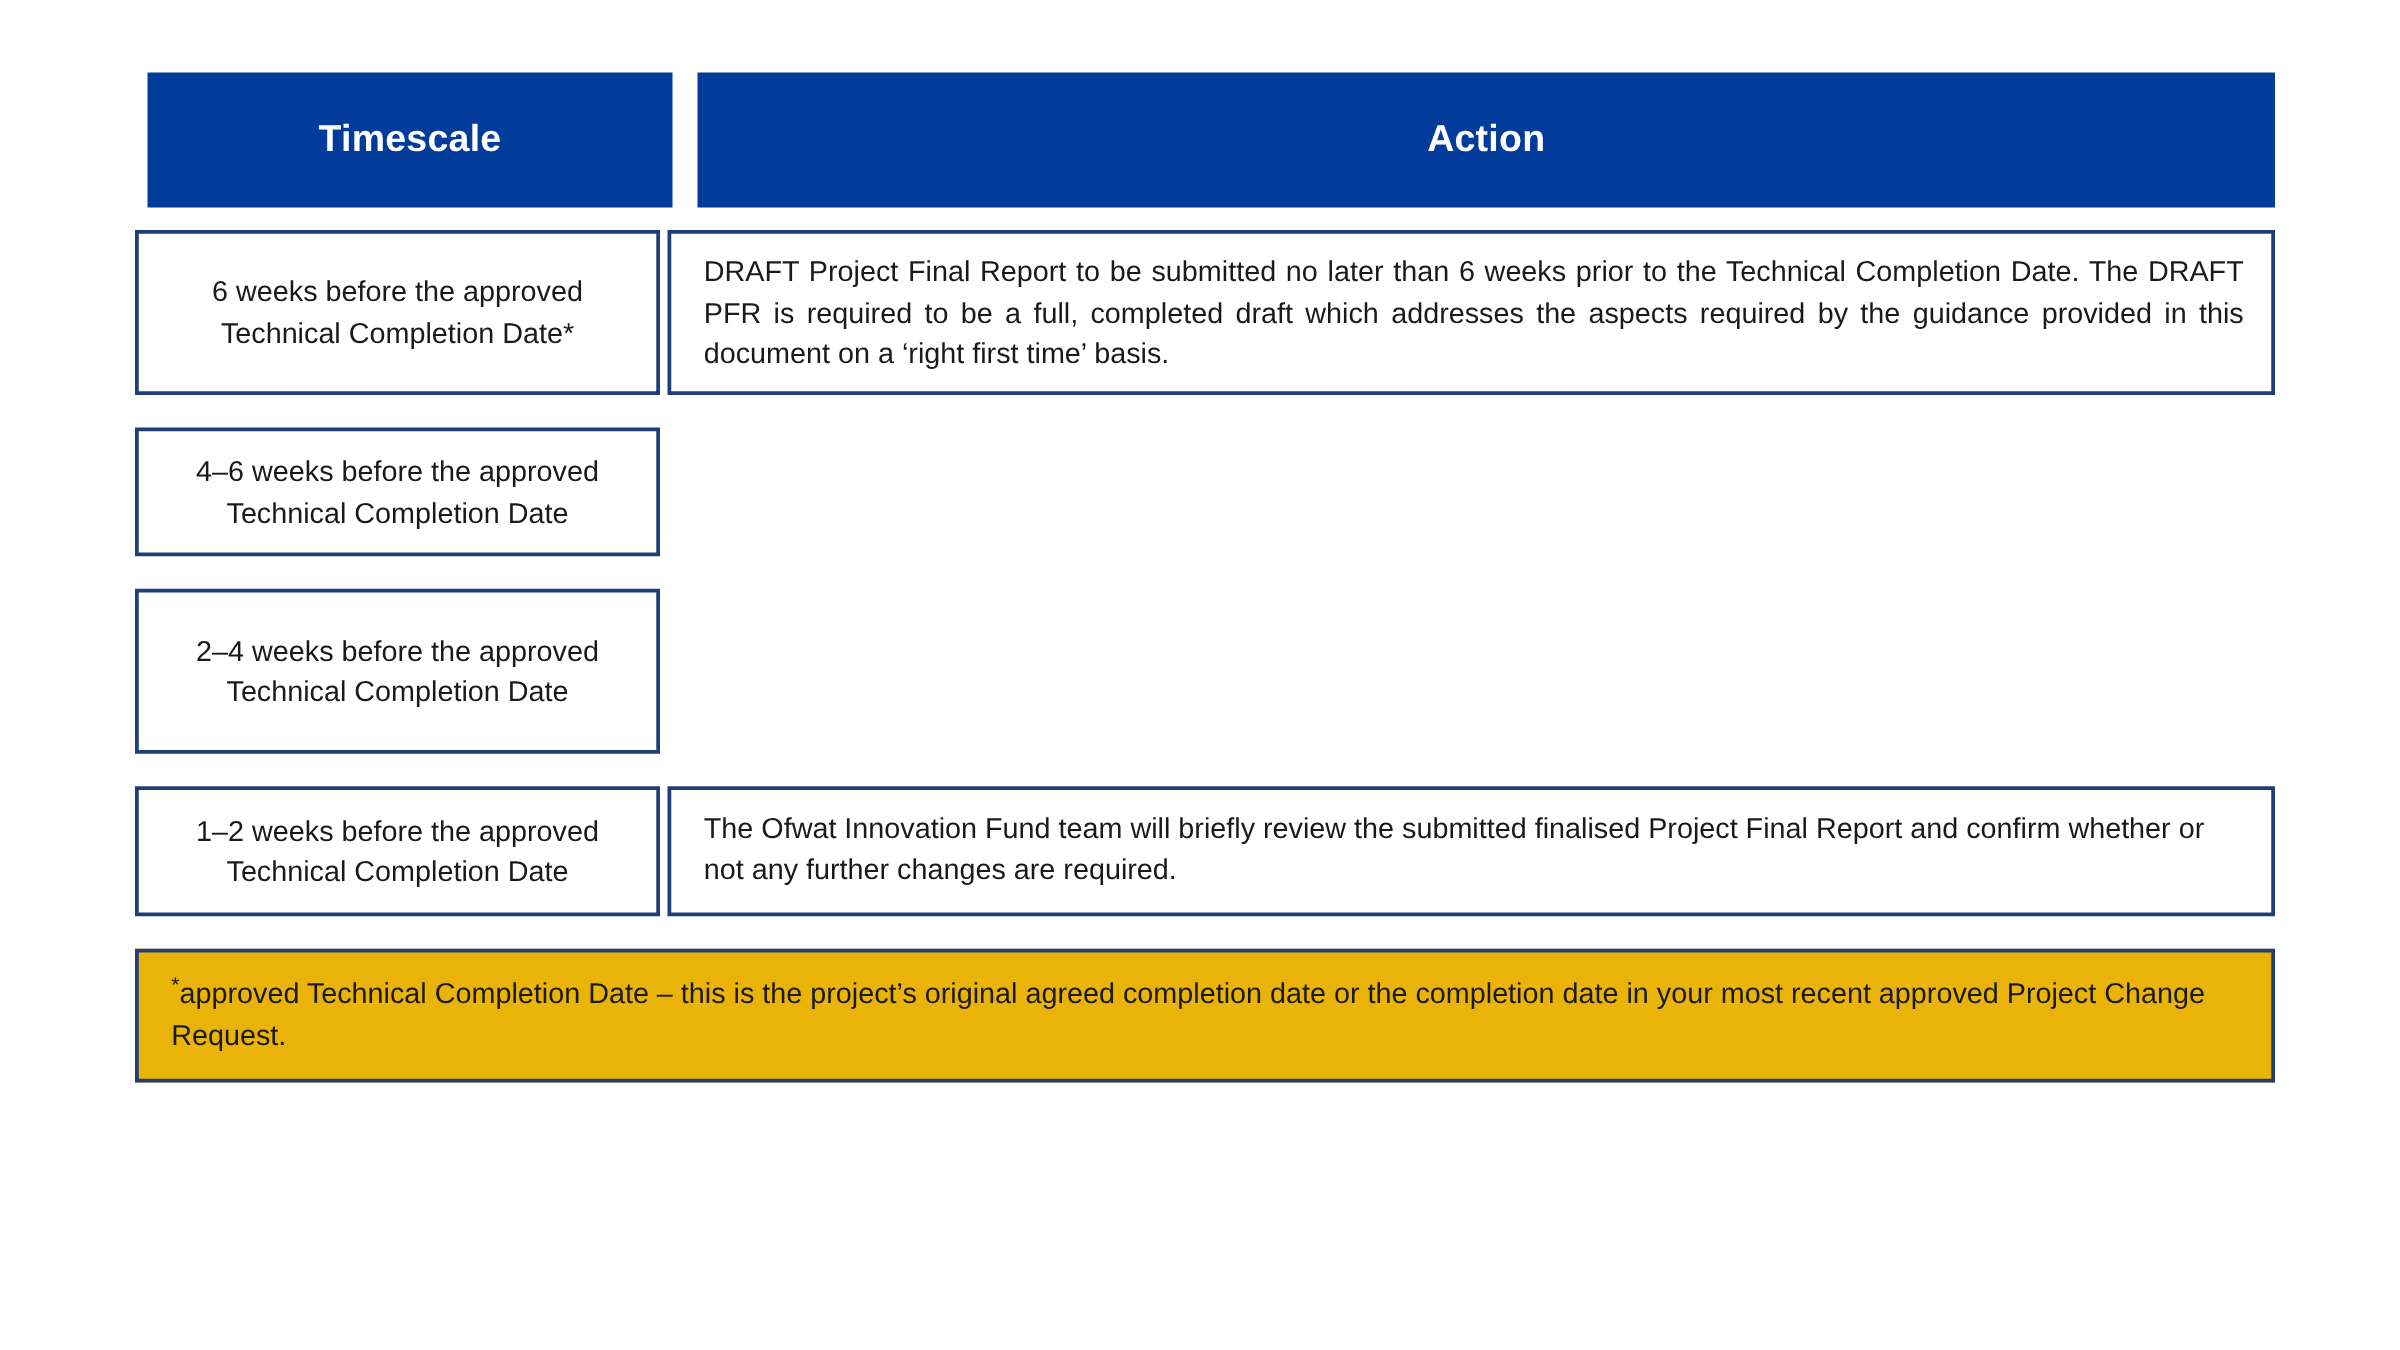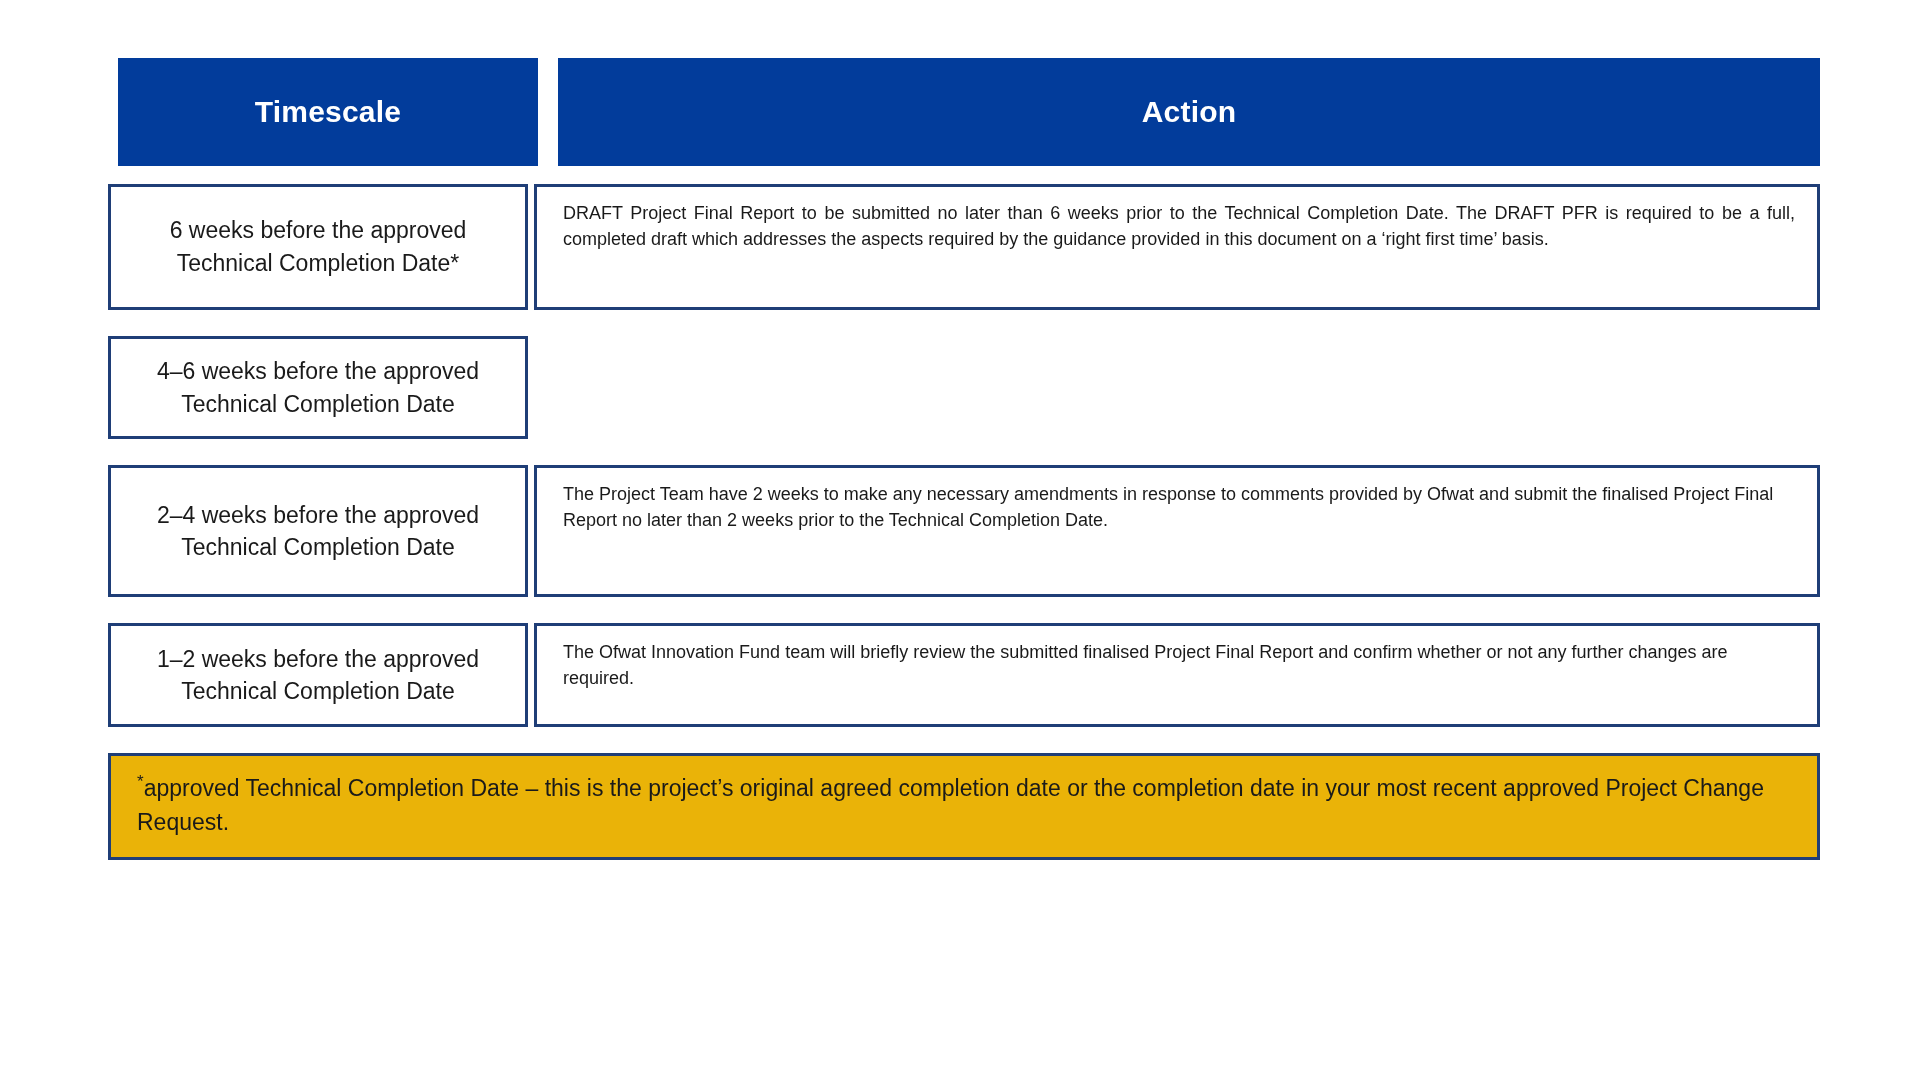--- a/index.html
+++ b/index.html
@@ -76,21 +76,21 @@
     padding: 14px 22px 14px 26px;
   }
 
   .ts-text {
     font-size: 23px;
     line-height: 1.42;
     color: #1a1a1a;
   }
 
   .act-text {
-    font-size: 18px;
+    font-size: 23px;
     line-height: 1.42;
     color: #1a1a1a;
     text-align: justify;
     width: 100%;
   }
 
   .act-text.nojustify { text-align: left; }
 
   
   .row-1 .cell { min-height: 126px; }
@@ -147,23 +147,20 @@
     <div class="body-row row-2">
       <div class="cell cell-timescale">
         <div class="ts-text">4–6 weeks before the approved Technical Completion Date</div>
       </div>
     </div>
 
     <div class="body-row row-3">
       <div class="cell cell-timescale">
         <div class="ts-text">2–4 weeks before the approved Technical Completion Date</div>
       </div>
-      <div class="cell cell-action">
-        <div class="act-text nojustify">The Project Team have 2 weeks to make any necessary amendments in response to comments provided by Ofwat and submit the finalised Project Final Report no later than 2 weeks prior to the Technical Completion Date.</div>
-      </div>
     </div>
 
     <div class="body-row row-4">
       <div class="cell cell-timescale">
         <div class="ts-text">1–2 weeks before the approved Technical Completion Date</div>
       </div>
       <div class="cell cell-action">
         <div class="act-text nojustify">The Ofwat Innovation Fund team will briefly review the submitted finalised Project Final Report and confirm whether or not any further changes are required.</div>
       </div>
     </div>

